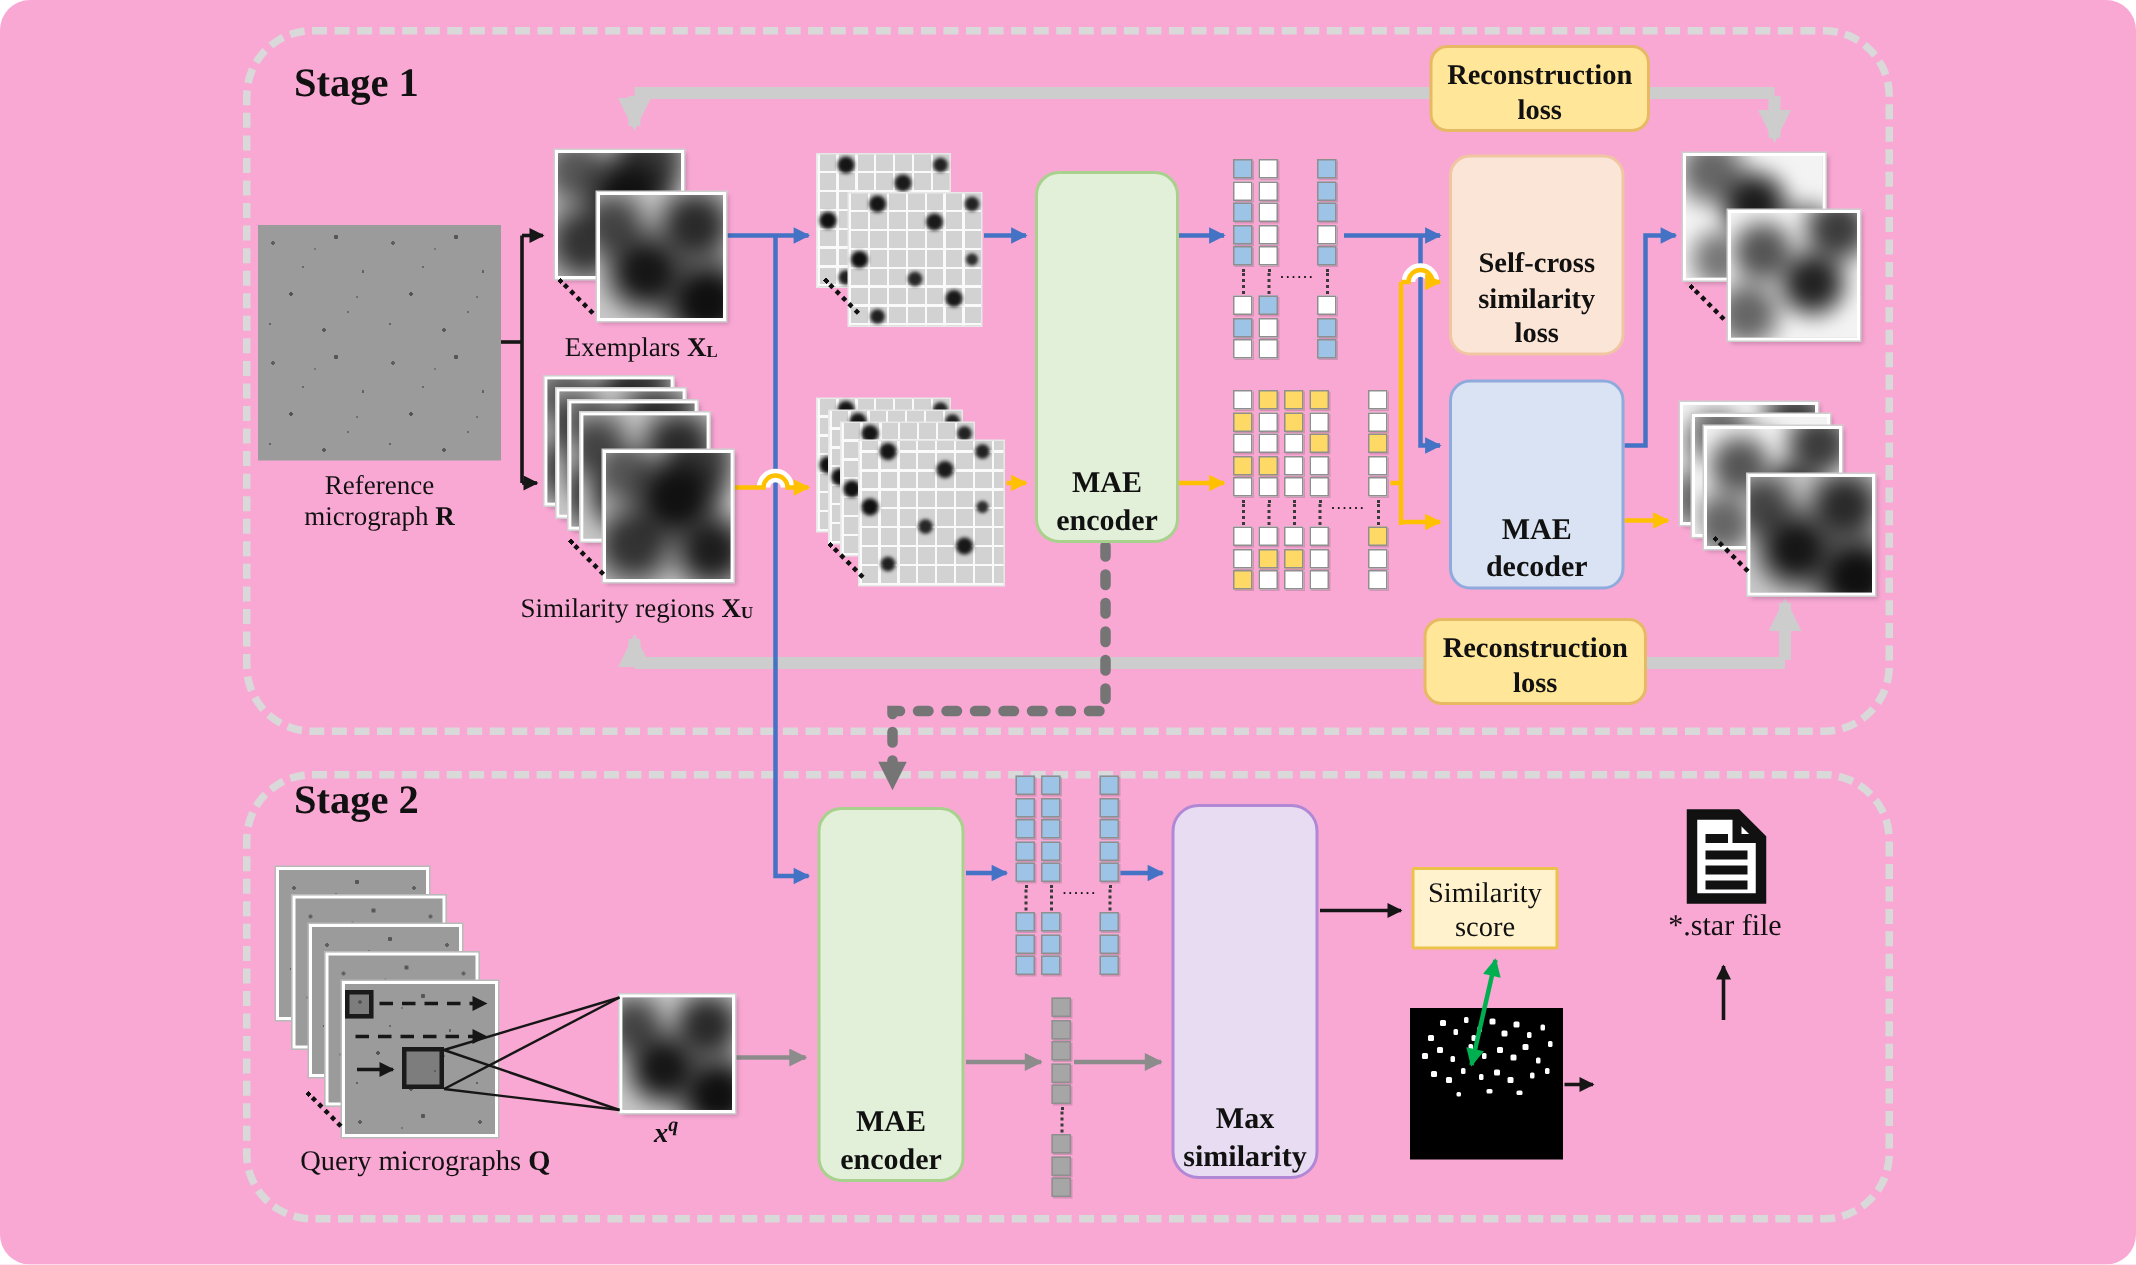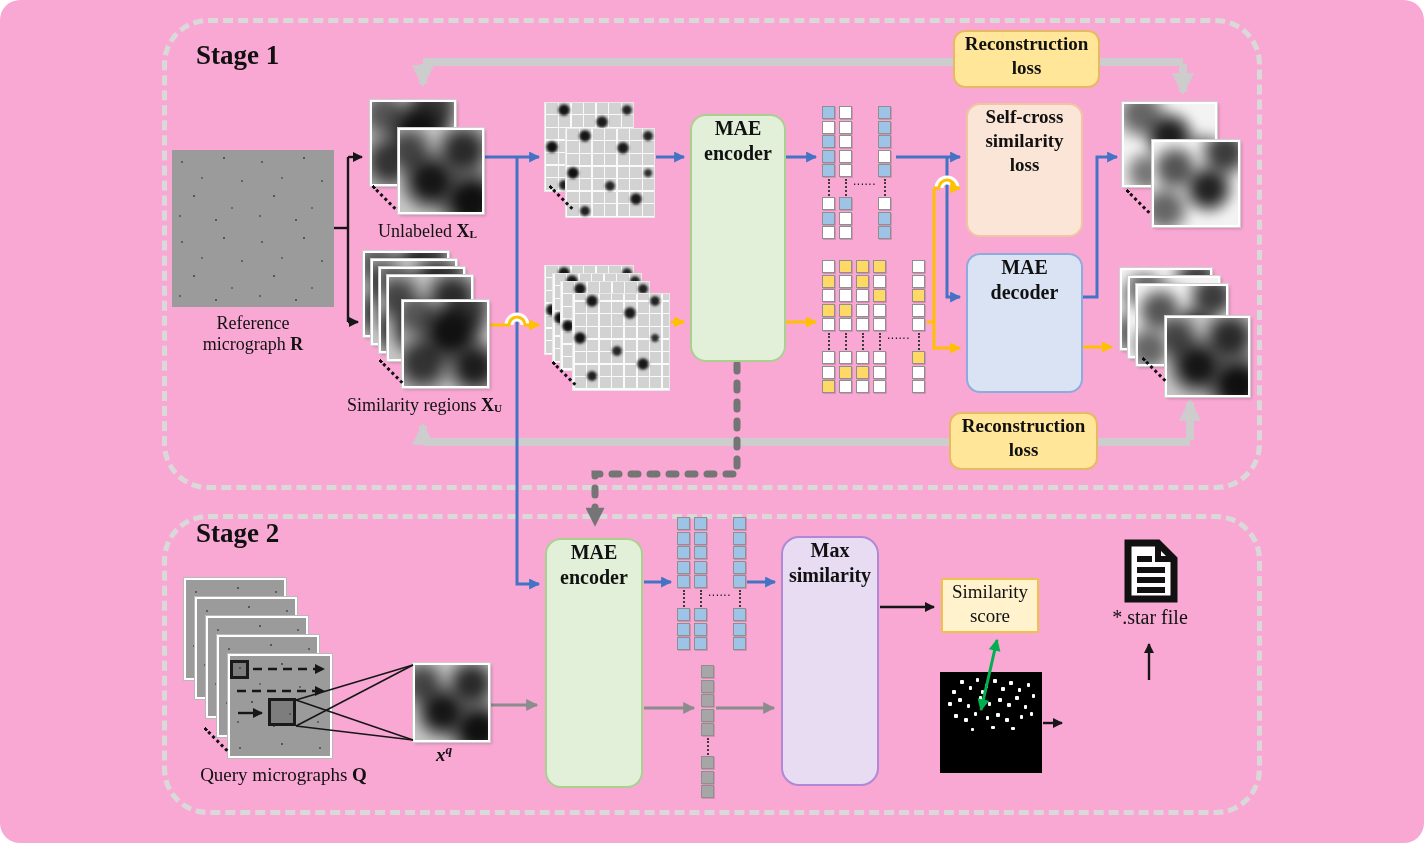--- a/index.html
+++ b/index.html
@@ -21,21 +21,21 @@
   .st-green{stroke:var(--green);} .f-green{fill:var(--green);}
   .st-white{stroke:#fff;}
   .w2{stroke-width:2.4px;fill:none;} .w3{stroke-width:3px;fill:none;}
   .w8{stroke-width:8px;fill:none;} .w7{stroke-width:7px;fill:none;}
   .wcase{stroke-width:9px;fill:none;}
   .dash{stroke-dasharray:9 6;}
   .dashbig{stroke-dasharray:7 12;stroke-linecap:round;}
   
   .stage-title{position:absolute;font-weight:bold;font-size:27px;z-index:2;}
   
-  .box{position:absolute;display:flex;align-items:flex-start;justify-content:center;text-align:center;
+  .box{position:absolute;display:flex;align-items:flex-end;justify-content:center;text-align:center;
        font-weight:bold;border-radius:14px;line-height:1.25;z-index:2;box-sizing:border-box;}
   .box-encoder{background:var(--encoder-fill);border:2px solid var(--encoder-border);font-size:20px;}
   .box-selfcross{background:var(--self-cross-fill);border:2px solid var(--self-cross-border);font-size:19px;}
   .box-decoder{background:var(--decoder-fill);border:2px solid var(--decoder-border);font-size:20px;}
   .box-recon{background:var(--recon-fill);border:2px solid var(--recon-border);font-size:19px;border-radius:12px;}
   .box-maxsim{background:var(--maxsim-fill);border:2px solid var(--maxsim-border);font-size:20px;}
   .box-score{background:var(--score-fill);border:2px solid var(--score-border);font-weight:normal;font-size:19px;border-radius:2px;}
   .box-coord{background:var(--coord-fill);border:2px solid var(--coord-border);font-size:20px;border-radius:18px;}
   
   .micro{position:absolute;background-color:#9b9b9b;z-index:2;
@@ -208,21 +208,21 @@
   <div class="micro content" style="left:172px;top:150px;width:162px;height:157px;"></div>
   <div class="cap" style="left:164px;top:313px;width:178px;">
     <span>Reference</span><br>
     <span>micrograph </span><b>R</b>
   </div>
 
   <div class="blob patch" style="left:370px;top:100px;width:86px;height:86px;"></div>
   <div class="blob patch v2" style="left:398px;top:128px;width:86px;height:86px;"></div>
   <div class="diag-dots" style="left:368px;top:196px;"></div>
   <div class="cap" style="left:345px;top:221px;width:165px;">
-    <span>Unlabeled </span><b><span>X</span><sub class="sc">L</sub></b>
+    <span>Exemplars </span><b><span>X</span><sub class="sc">L</sub></b>
   </div>
 
   <div class="blob patch" style="left:363px;top:251px;width:86px;height:86px;"></div>
   <div class="blob patch v2" style="left:371px;top:259px;width:86px;height:86px;"></div>
   <div class="blob patch" style="left:379px;top:267px;width:86px;height:86px;"></div>
   <div class="blob patch v2" style="left:387px;top:275px;width:86px;height:86px;"></div>
   <div class="blob patch" style="left:402px;top:300px;width:87px;height:88px;"></div>
   <div class="diag-dots" style="left:375px;top:370px;"></div>
   <div class="cap" style="left:332px;top:395px;width:185px;">
     <span>Similarity regions </span><b><span>X</span><sub class="sc">U</sub></b>

